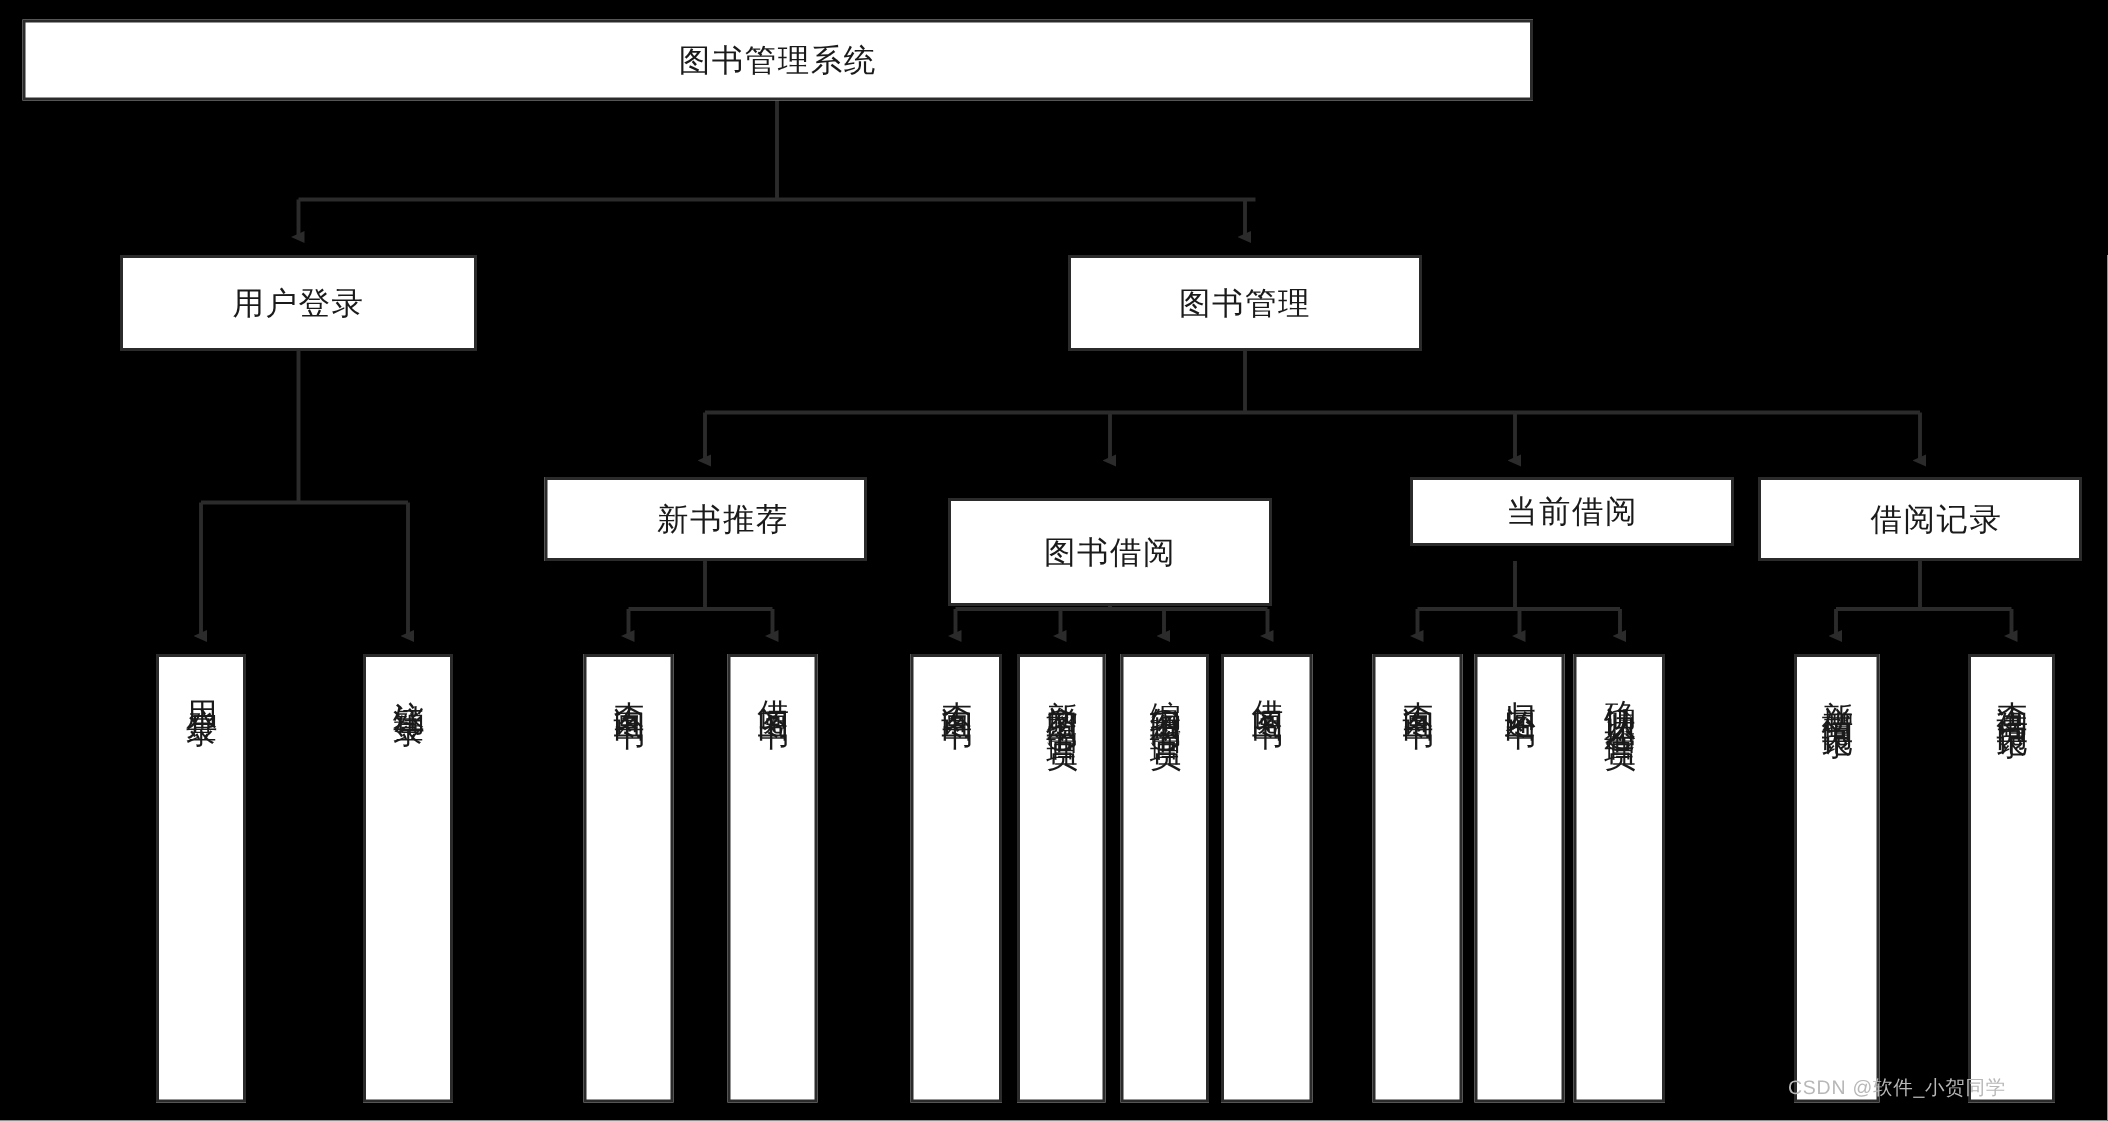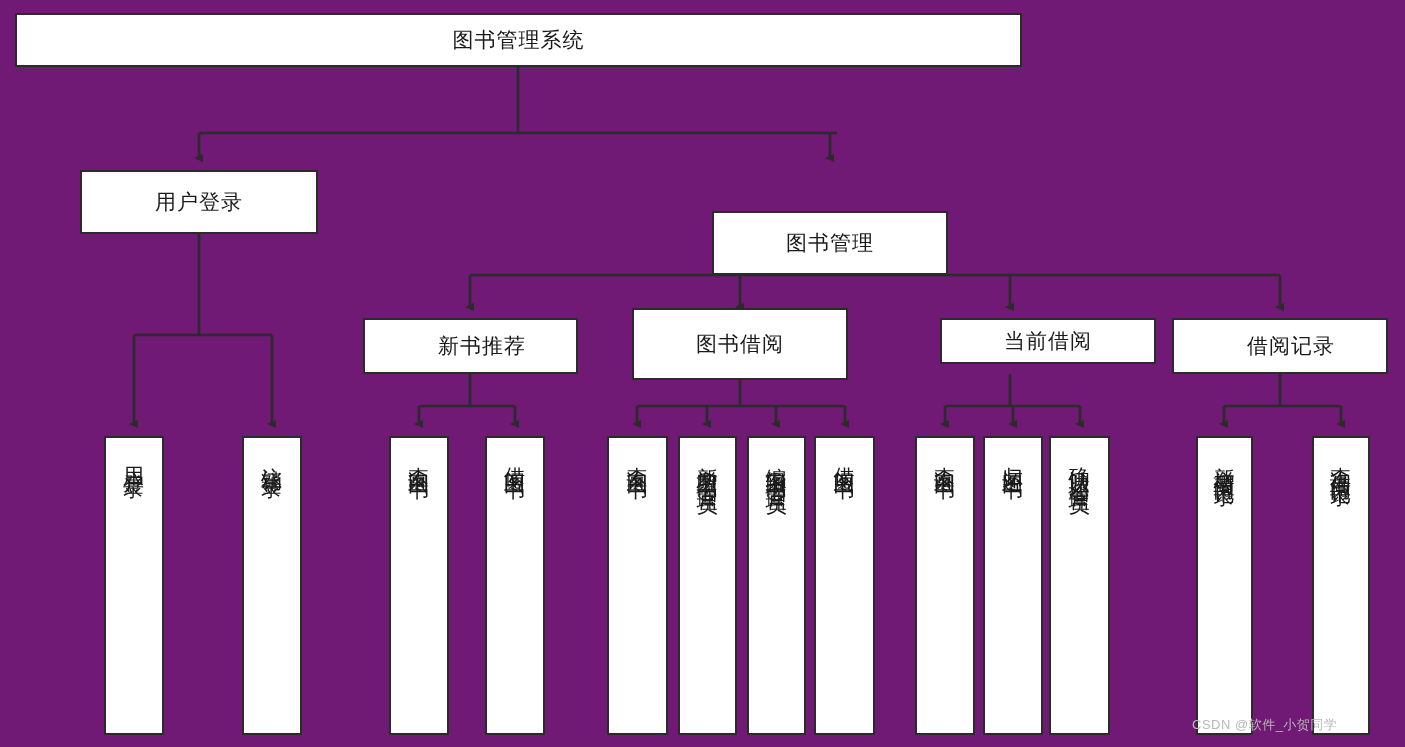--- a/index.html
+++ b/index.html
@@ -7,21 +7,21 @@
     padding: 0;
     background: #ffffff;
   }
   body {
     font-family: "Liberation Sans", "DejaVu Sans", sans-serif;
   }
   #canvas {
     position: relative;
     width: 1405px;
     height: 747px;
-    background: #701a75;
+    background: #000000;
     overflow: hidden;
   }
   #edges {
     position: absolute;
     left: 0;
     top: 0;
     width: 1405px;
     height: 747px;
     pointer-events: none;
   }
@@ -115,28 +115,28 @@
     </g>
   </svg>
 
   <div class="node horiz" id="node-root" style="left: 15px; top: 13px; width: 1007px; height: 54px;">
     <span>图书管理系统</span>
   </div>
 
   <div class="node horiz" id="node-l2-0" style="left: 80px; top: 170px; width: 238px; height: 64px;">
     <span>用户登录</span>
   </div>
-  <div class="node horiz" id="node-l2-1" style="left: 712px; top: 170px; width: 236px; height: 64px; margin-top: 41px;">
+  <div class="node horiz" id="node-l2-1" style="left: 712px; top: 170px; width: 236px; height: 64px;">
     <span>图书管理</span>
   </div>
 
   <div class="node horiz" id="node-l3-0" style="left: 363px; top: 318px; width: 215px; height: 56px; padding-left: 23px;">
     <span>新书推荐</span>
   </div>
-  <div class="node horiz" id="node-l3-1" style="left: 632px; top: 308px; width: 216px; height: 72px; justify-content: center;">
+  <div class="node horiz" id="node-l3-1" style="left: 632px; top: 332px; width: 216px; height: 72px; justify-content: center;">
     <span>图书借阅</span>
   </div>
   <div class="node horiz" id="node-l3-2" style="left: 940px; top: 318px; width: 216px; height: 46px;">
     <span>当前借阅</span>
   </div>
   <div class="node horiz" id="node-l3-3" style="left: 1172px; top: 318px; width: 216px; height: 56px; padding-left: 22px;">
     <span>借阅记录</span>
   </div>
 
   <div class="node vert" id="node-leaf-0" style="left: 104px; top: 436px; width: 60px; height: 299px;">

